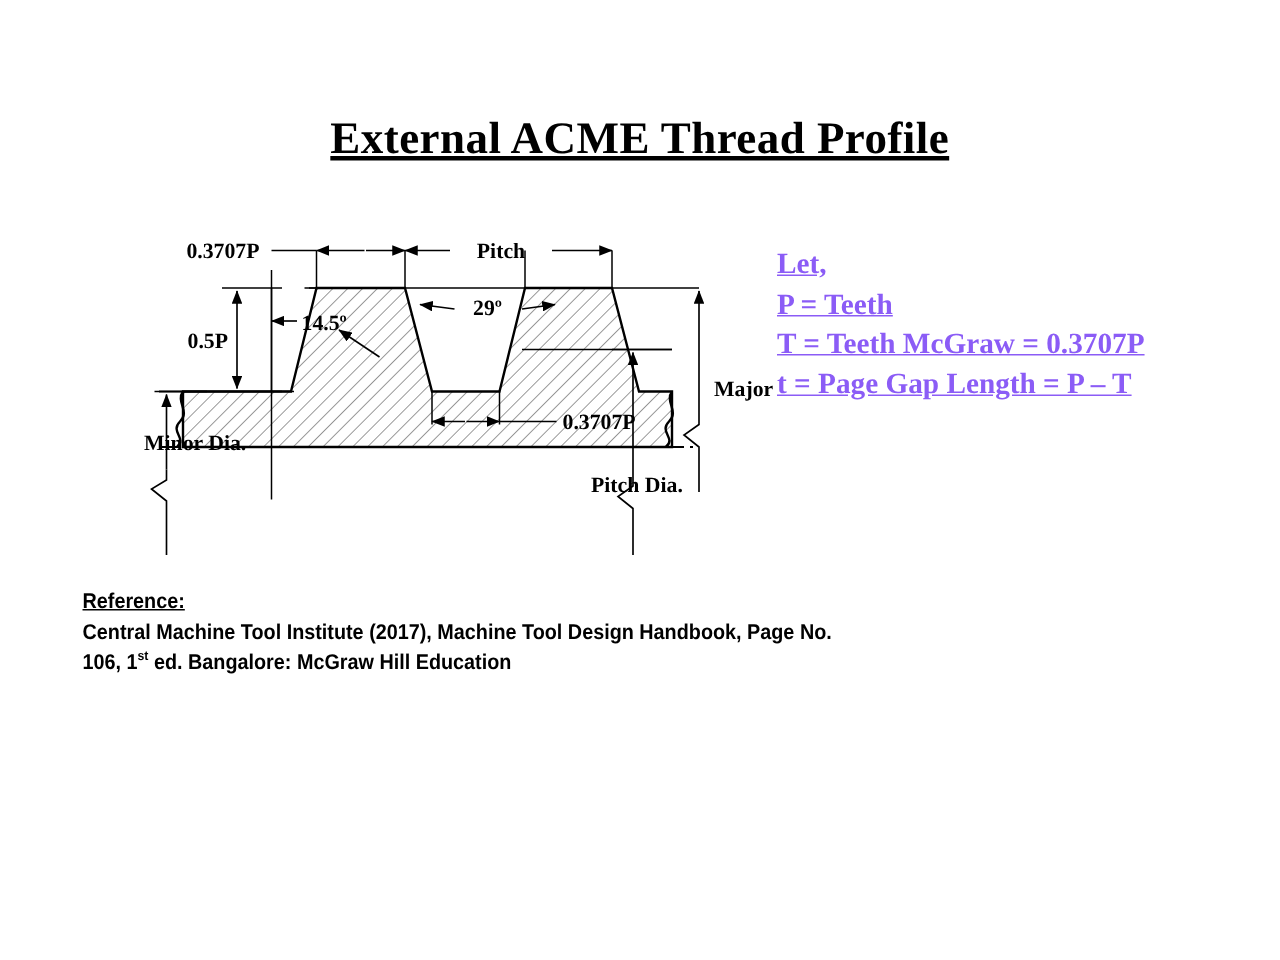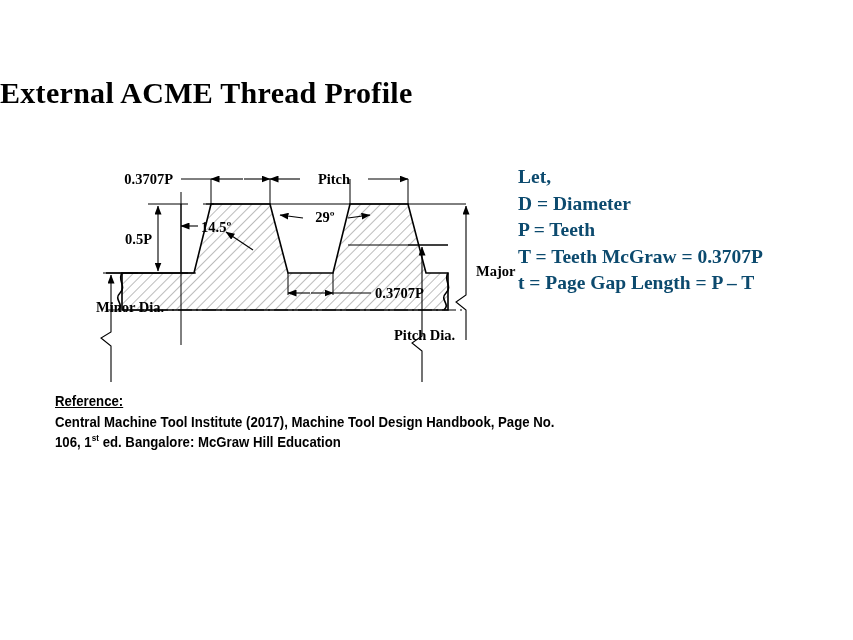--- a/index.html
+++ b/index.html
@@ -21,53 +21,55 @@
     inset: 0;
     background: #ffffff;
   }
 
   
   .slide-title {
     position: absolute;
     left: 0;
     top: 76px;
     width: 853px;
-    text-align: left;
+    text-align: center;
     font-family: "Liberation Serif", serif;
     font-weight: bold;
     font-size: 30px;
     letter-spacing: 0.3px;
     color: #000000;
     white-space: nowrap;
+    text-decoration: underline;
   }
 
   
   #drawing {
     position: absolute;
     left: 48px;
-    top: 160px;
+    top: 148px;
     width: 470px;
     height: 240px;
   }
   #drawing svg {
     display: block;
   }
 
   
   .legend {
     position: absolute;
     left: 518px;
     top: 164px;
     width: 330px;
     font-family: "Liberation Serif", serif;
     font-weight: bold;
     font-size: 19.5px;
     line-height: 26.5px;
-    color: #0c4a6e;
+    color: #8b5cf6;
     white-space: nowrap;
+    text-decoration: underline;
   }
   .legend .row {
     height: 26.5px;
   }
 
   
   .reference {
     position: absolute;
     left: 55px;
     top: 391px;
@@ -238,21 +240,20 @@
       <g>
         <line x1="374" y1="87" x2="374" y2="158" stroke="#000" stroke-width="1.1" marker-start="url(#arrStart)"></line>
         <path d="M 374,158 L 374,176 L 364,183 L 374,191 L 374,222" fill="none" stroke="#000" stroke-width="1.1"></path>
         <text x="346" y="180" text-anchor="start" font-family="Liberation Serif, serif" font-size="14.5" font-weight="bold" fill="#000">Pitch Dia.</text>
       </g>
     </svg>
   </div>
 
   <div class="legend">
     <div class="row">Let,</div>
-    <div class="row">D = Diameter</div>
     <div class="row">P = Teeth</div>
     <div class="row">T = Teeth McGraw = 0.3707P</div>
     <div class="row">t = Page Gap Length = P – T</div>
   </div>
 
   <div class="reference">
     <span class="ref-head">Reference:</span>
     <span class="ref-line ref-body"><span>Central Machine Tool Institute (2017), </span><span class="cite-title">Machine Tool Design Handbook</span><span>, Page No.</span></span>
     <span class="ref-line ref-body"><span>106, 1</span><sup>st</sup><span> ed. Bangalore: McGraw Hill Education</span></span>
   </div>

